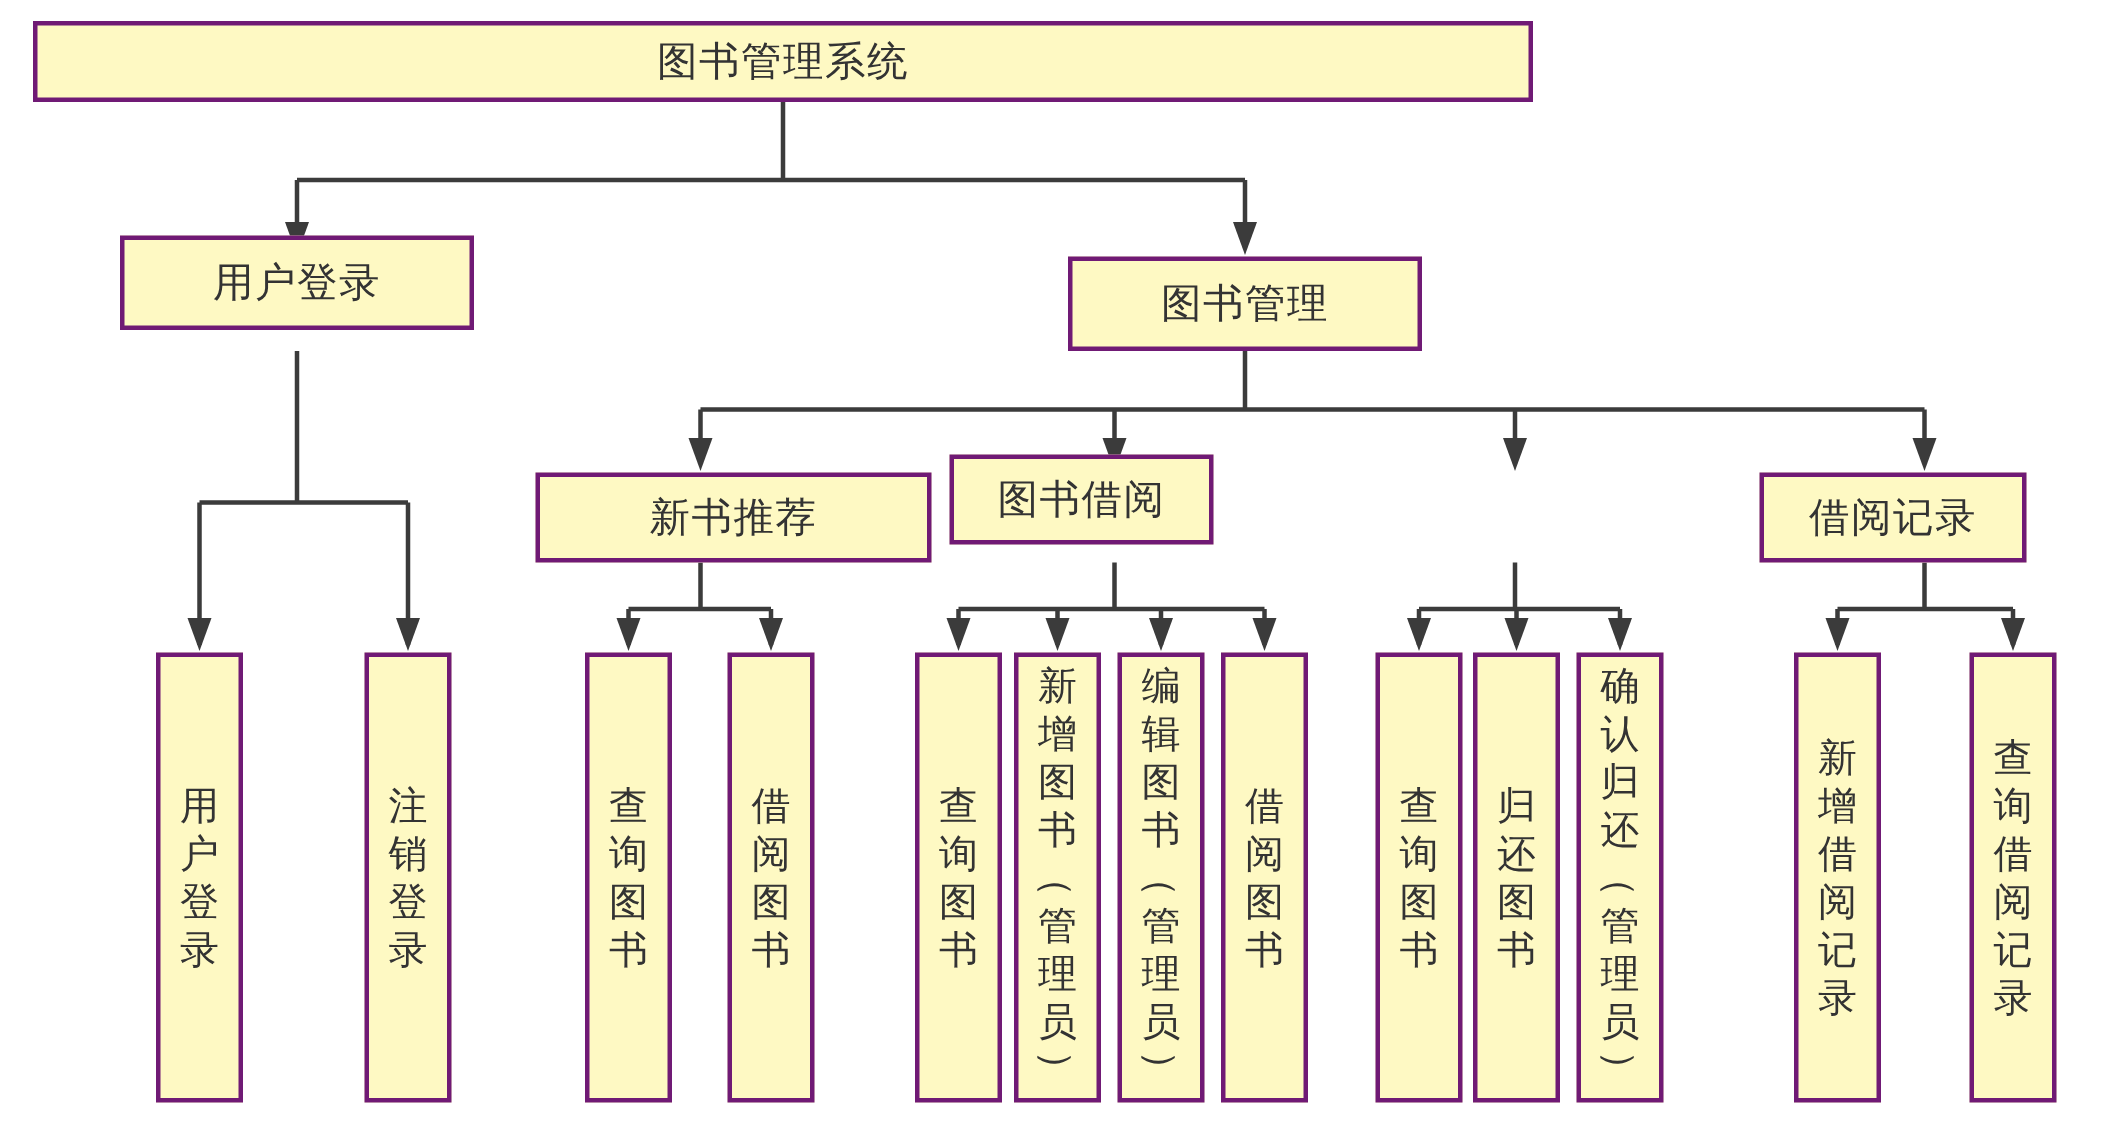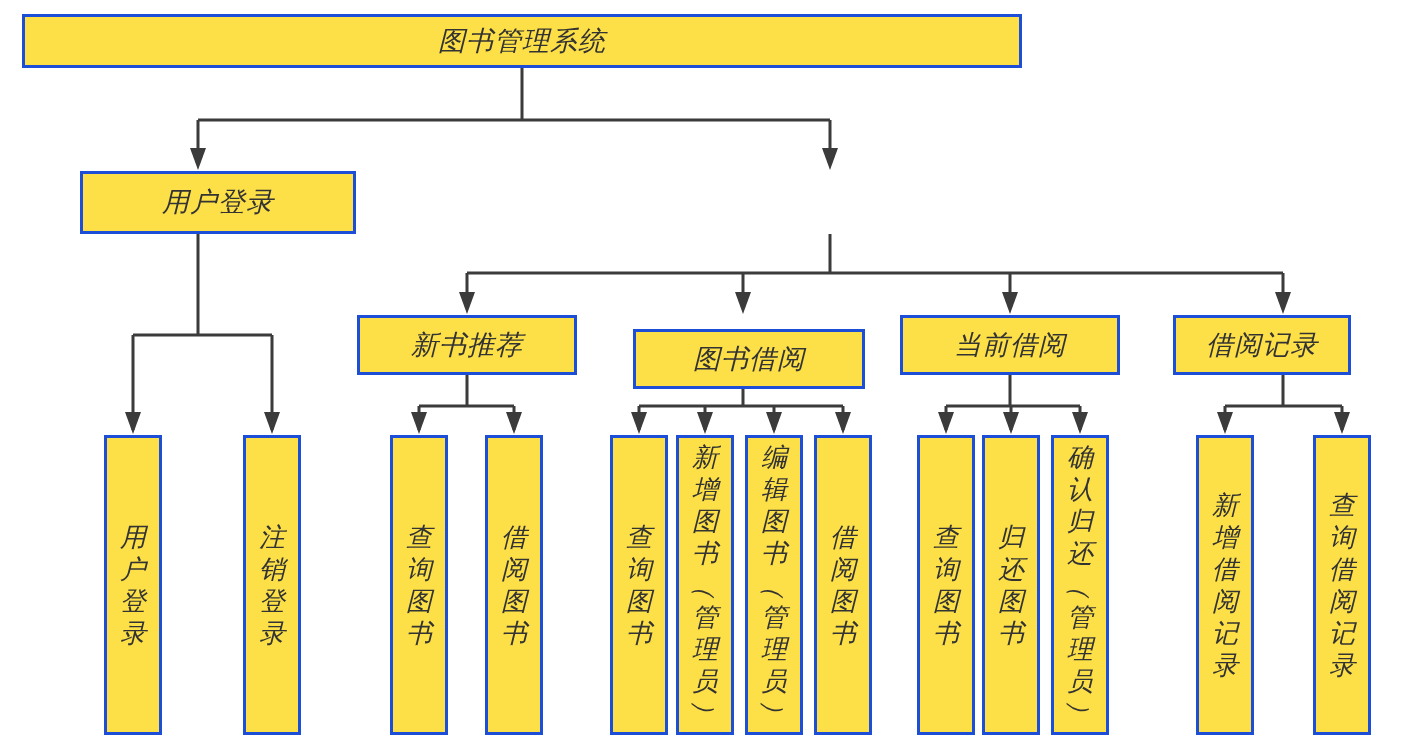--- a/index.html
+++ b/index.html
@@ -7,30 +7,29 @@
     position:relative;
     width:1405px;height:747px;
     background:#ffffff;
     font-family:"Liberation Sans", sans-serif;
     overflow:hidden;
   }
   .connectors{position:absolute;left:0;top:0;width:1405px;height:747px;}
   .node{
     position:absolute;
     box-sizing:border-box;
-    border:3px solid #1d4ed8;
-    background:#fde047;
+    border:3px solid #701a75;
+    background:#fef9c3;
     color:#333333;
     display:flex;
     align-items:center;
     justify-content:center;
     font-size:27px;
     letter-spacing:1px;
     line-height:1;
-    font-style:italic;
   }
   .vnode{
     flex-direction:column;
     top:435px;
     width:58px;
     height:300px;
     font-size:26px;
     letter-spacing:0;
     gap:6px;
     justify-content:center;
@@ -81,25 +80,25 @@
       <polygon points="938,412 954,412 946,434"></polygon>
       <polygon points="1003,412 1019,412 1011,434"></polygon>
       <polygon points="1072,412 1088,412 1080,434"></polygon>
       <polygon points="1217,412 1233,412 1225,434"></polygon>
       <polygon points="1334,412 1350,412 1342,434"></polygon>
     </g>
   </svg>
 
   <div class="node" style="left:22px;top:14px;width:1000px;height:54px">图书管理系统</div>
 
-  <div class="node" style="left:80px;top:171px;width:276px;height:63px">用户登录</div>
-
-  <div class="node" style="left:357px;top:315px;width:220px;height:60px">新书推荐</div>
-  <div class="node" style="left:633px;top:329px;width:232px;height:60px">图书借阅</div>
-  <div class="node" style="left:900px;top:315px;width:220px;height:60px">当前借阅</div>
+  <div class="node" style="left:80px;top:157px;width:236px;height:63px">用户登录</div>
+  <div class="node" style="left:712px;top:171px;width:236px;height:63px">图书管理</div>
+
+  <div class="node" style="left:357px;top:315px;width:264px;height:60px">新书推荐</div>
+  <div class="node" style="left:633px;top:303px;width:176px;height:60px">图书借阅</div>
   <div class="node" style="left:1173px;top:315px;width:178px;height:60px">借阅记录</div>
 
   <div class="node vnode" style="left:104px">
       <span class="vchar">用</span>
       <span class="vchar">户</span>
       <span class="vchar">登</span>
       <span class="vchar">录</span>
     </div>
   <div class="node vnode" style="left:243px">
       <span class="vchar">注</span>

